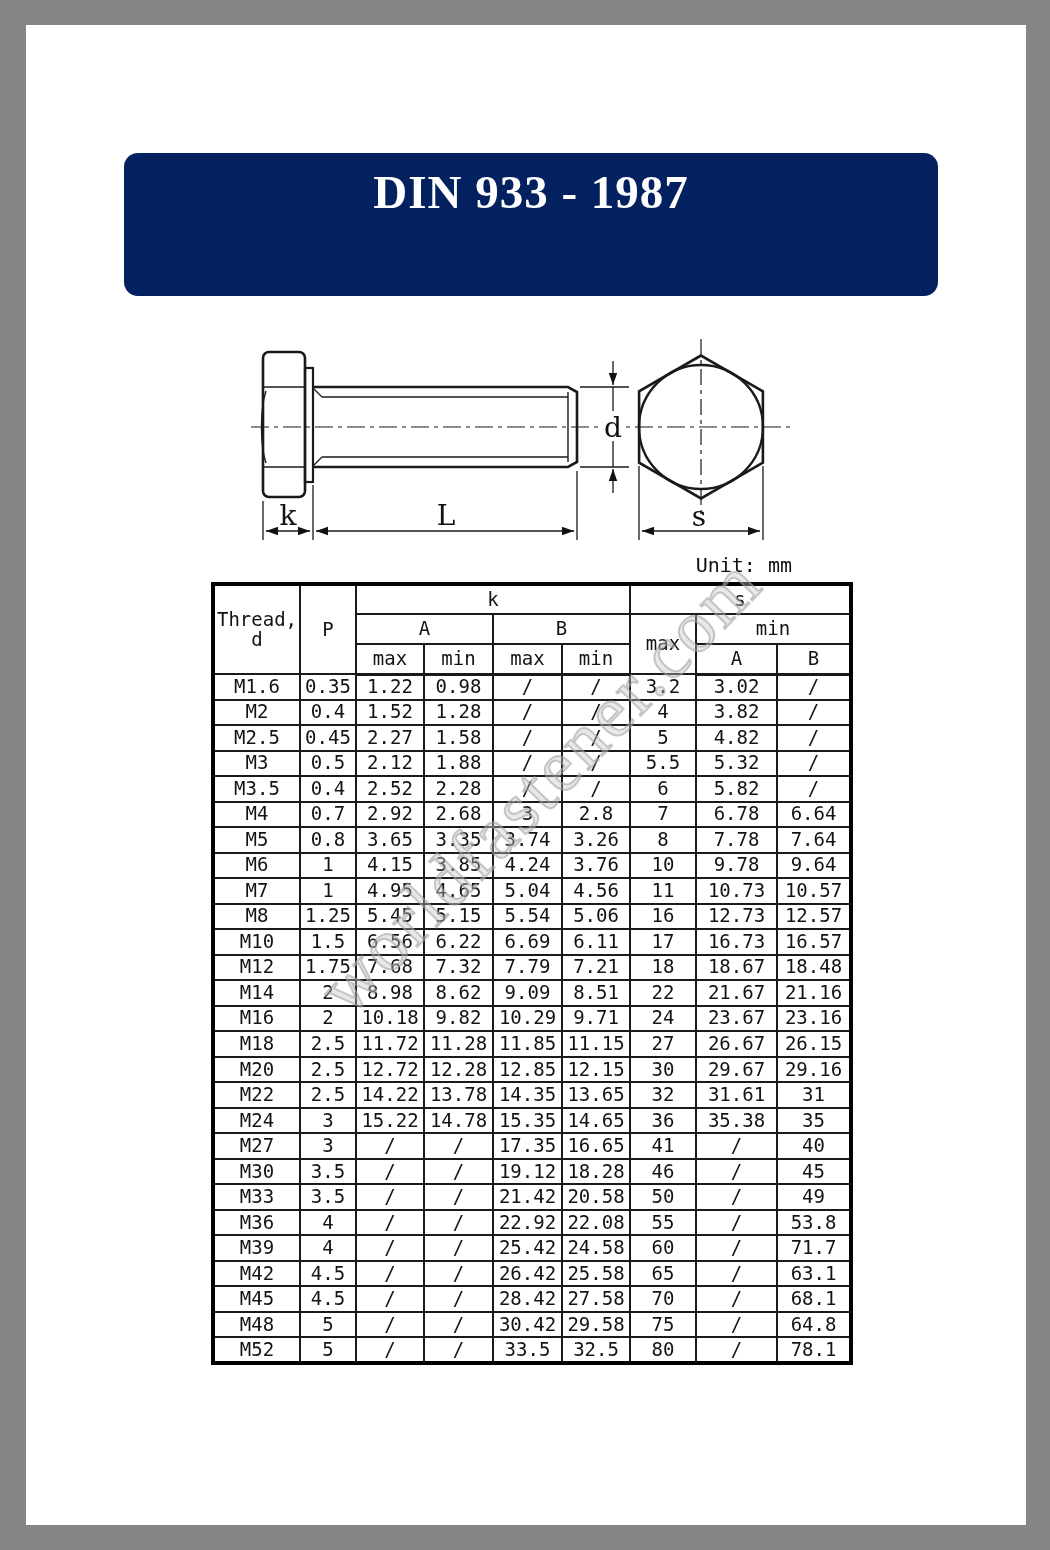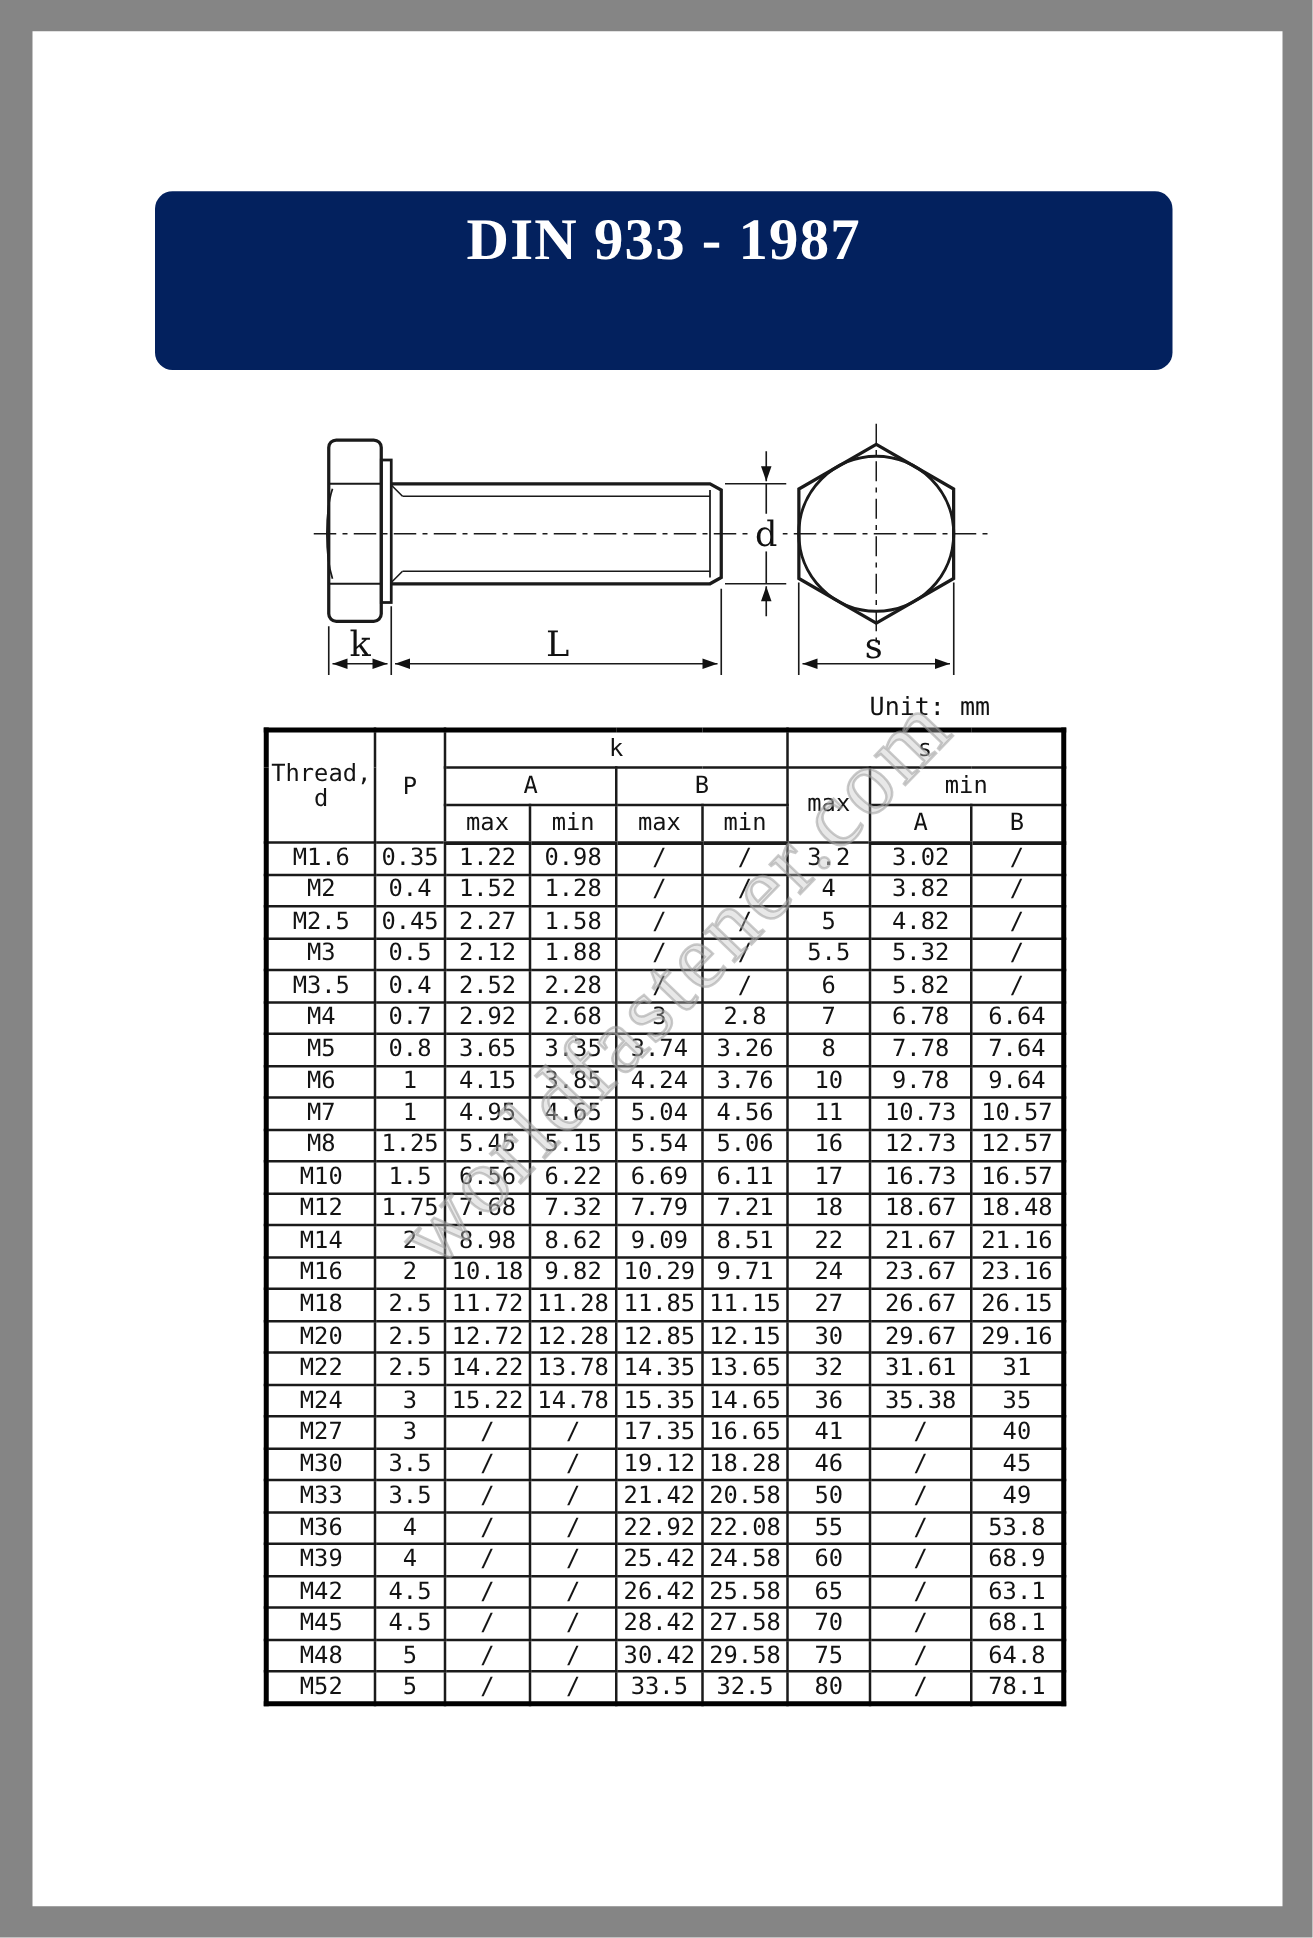--- a/index.html
+++ b/index.html
@@ -427,21 +427,21 @@
         </tr>
         <tr>
           <td>M39</td>
           <td>4</td>
           <td>/</td>
           <td>/</td>
           <td>25.42</td>
           <td>24.58</td>
           <td>60</td>
           <td>/</td>
-          <td>68.9</td>
+          <td>71.7</td>
         </tr>
         <tr>
           <td>M42</td>
           <td>4.5</td>
           <td>/</td>
           <td>/</td>
           <td>26.42</td>
           <td>25.58</td>
           <td>65</td>
           <td>/</td>

